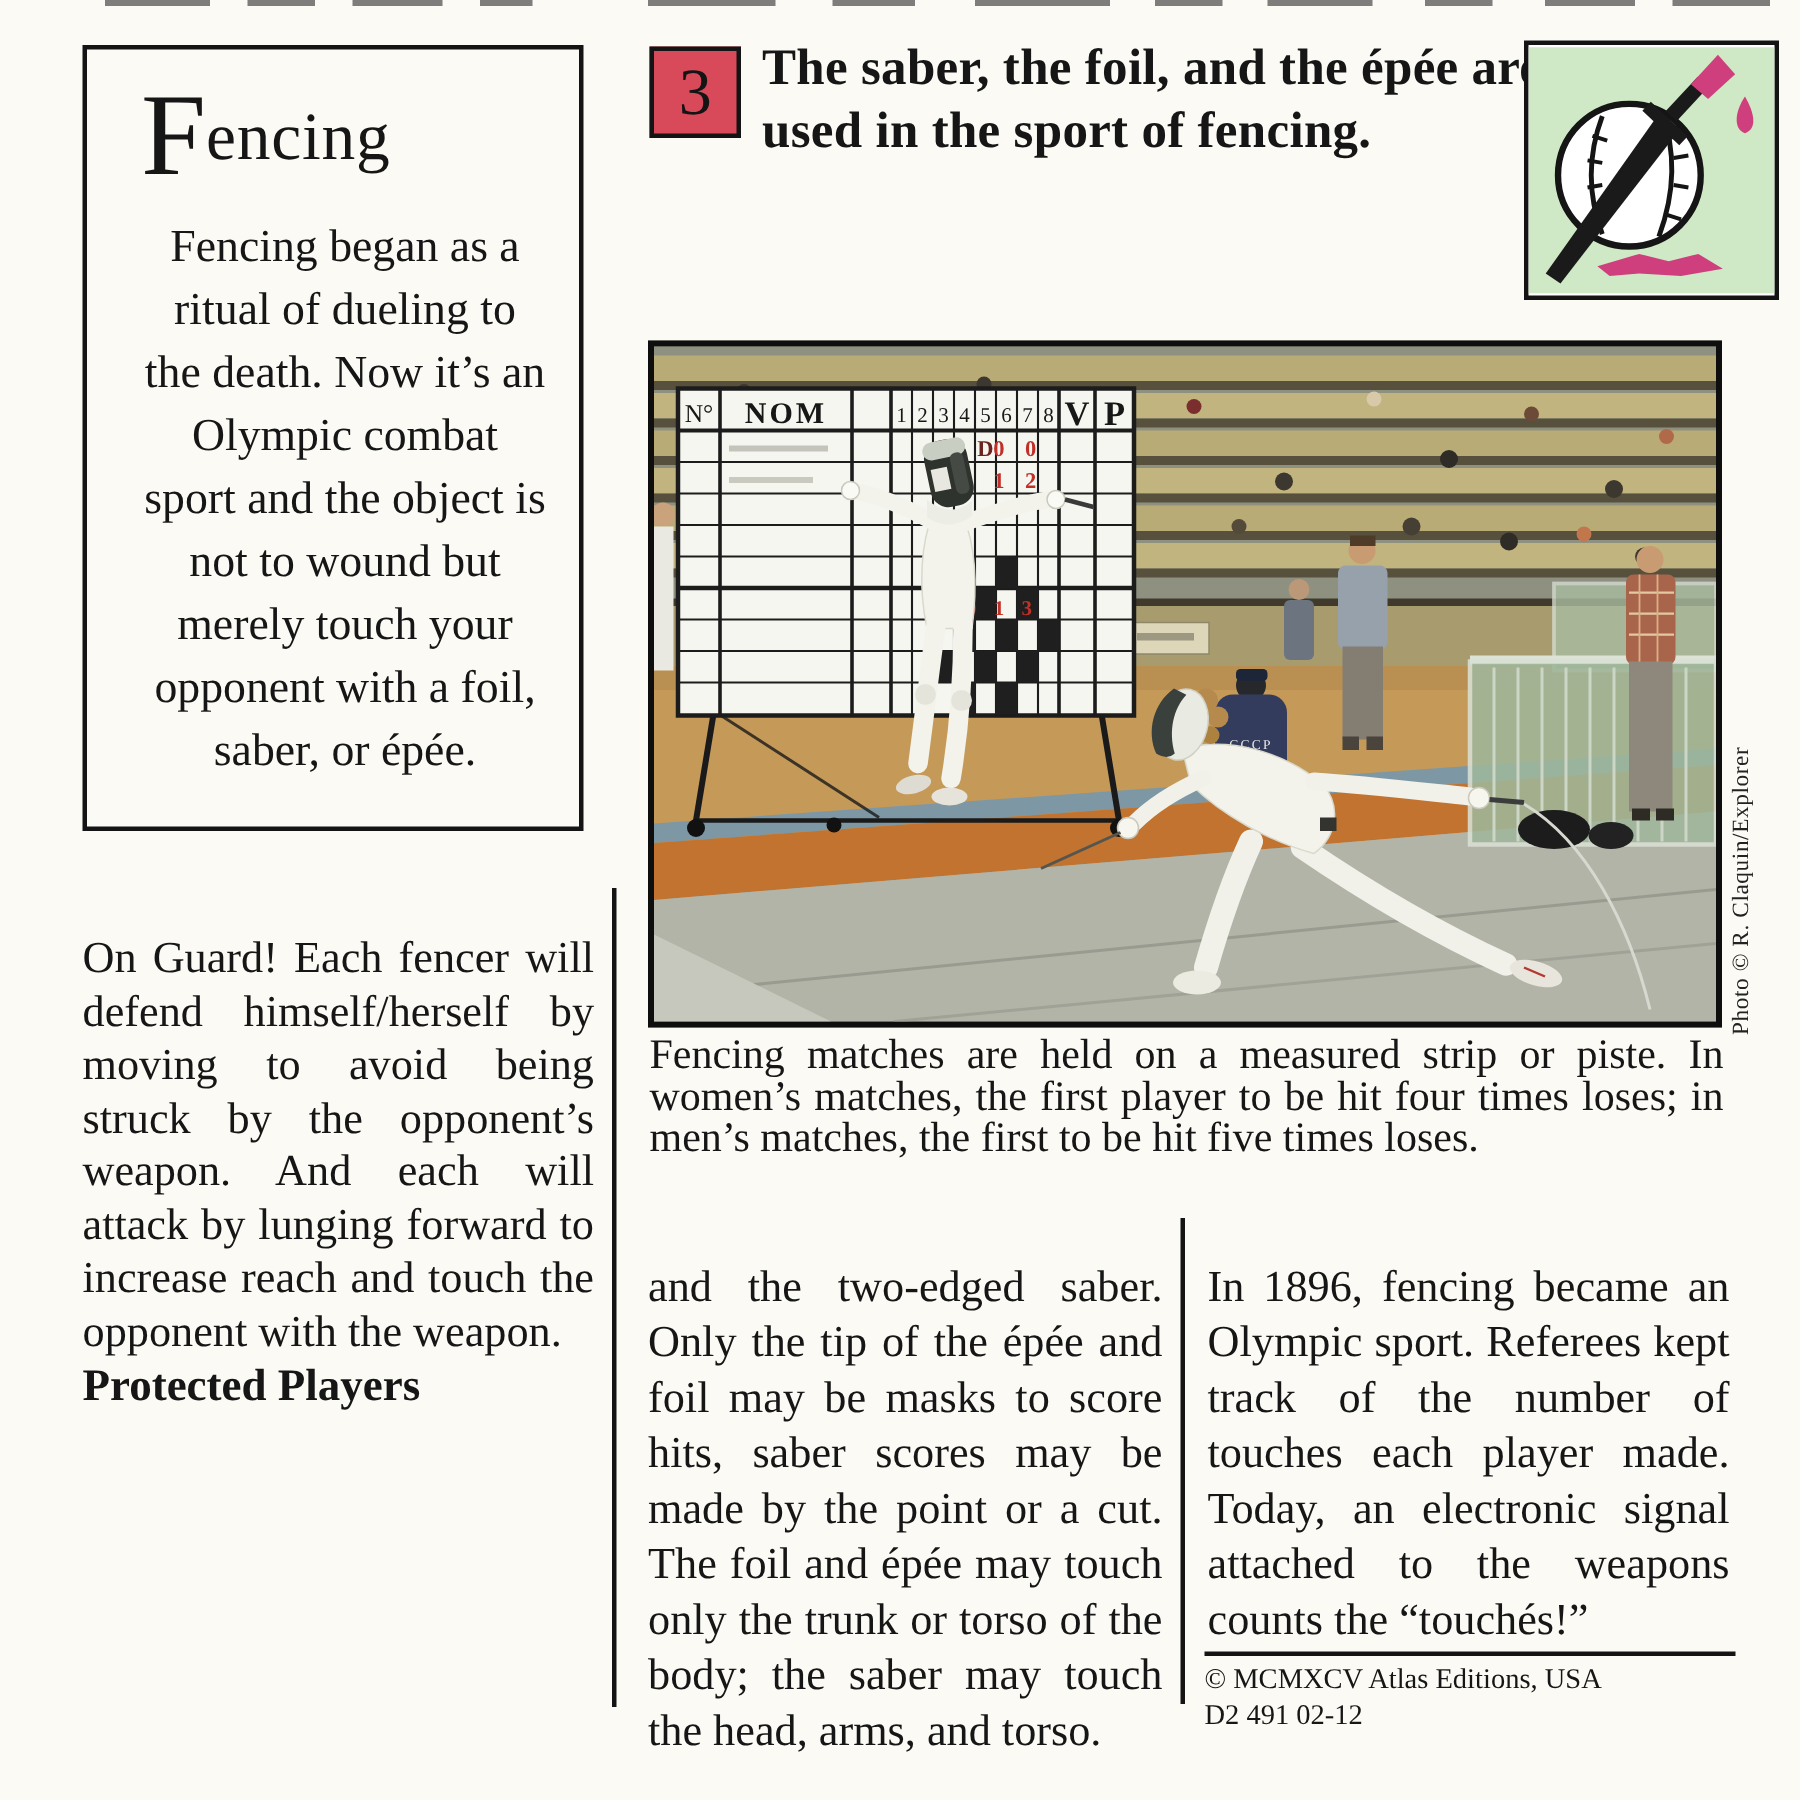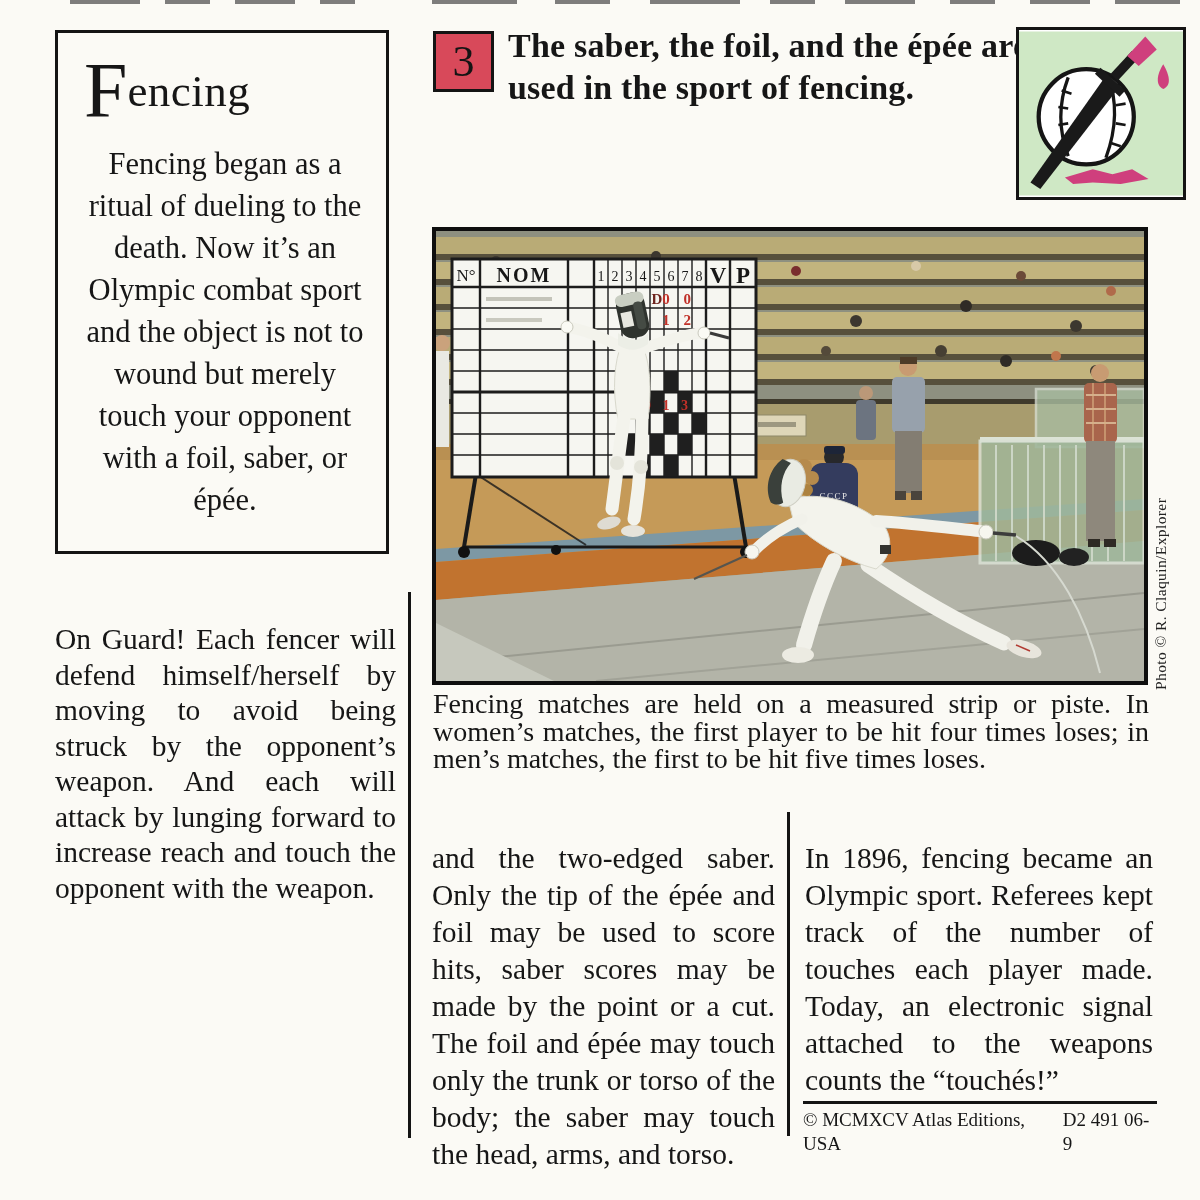--- a/index.html
+++ b/index.html
@@ -8,21 +8,21 @@
     background:var(--paper,#fbfaf5);
     font-family:"Liberation Serif",serif;color:#161616;
   }
   .abs{position:absolute;}
   .tick{position:absolute;top:0;height:4px;background:#3b3b3b;opacity:.65;}
 
   
   .title-box{
     left:55px;top:30px;width:334px;height:524px;box-sizing:border-box;
     border:3px solid #141414;background:var(--paper,#fbfaf5);
-    padding:24px 20px 0 26px;
+    padding:24px 20px 0 36px;
   }
   .title-line{white-space:nowrap;}
   .dropcap{font-size:78px;line-height:.85;vertical-align:-10px;}
   .title-rest{font-size:45px;letter-spacing:.5px;}
   .intro{font-size:30.5px;line-height:42px;margin:20px 0 0 0;text-align:center;}
 
   
   .badge{
     left:433px;top:31px;width:61px;height:61px;box-sizing:border-box;
     border:3px solid #141414;background:var(--badge,#d8495a);
@@ -65,21 +65,21 @@
   .col3{left:805px;top:804px;width:348px;line-height:37px;}
   .col p{margin:0;}
   .subhead{font-weight:bold;font-size:30px;margin:9px 0 3px 0;text-align:left;}
   .vrule{background:#141414;width:3px;}
   .vrule1{left:408px;top:592px;height:546px;}
   .vrule2{left:787px;top:812px;height:324px;}
 
   
   .footer-rule{left:803px;top:1101px;width:354px;height:3px;background:#141414;}
   .footer{left:803px;top:1108px;width:354px;font-size:19px;line-height:24px;}
-  .footer-row{display:flex;justify-content:space-between;}
+  .footer-row{display:flex;justify-content:space-between;flex-direction:column;}
   svg text{font-family:"Liberation Serif",serif;}
 </style>
 </head>
 <body>
 
 <div>
   <div class="tick" style="left:70px;width:70px"></div>
   <div class="tick" style="left:165px;width:45px"></div>
   <div class="tick" style="left:235px;width:60px"></div>
   <div class="tick" style="left:320px;width:35px"></div>
@@ -315,29 +315,30 @@
       </g>
     </g>
   </svg>
 </div>
 
 <div class="abs credit">Photo © R. Claquin/Explorer</div>
 <div class="abs caption">Fencing matches are held on a measured strip or piste. In women’s matches, the first player to be hit four times loses; in men’s matches, the first to be hit five times loses.</div>
 
 <div class="abs col col1">
   <p>On Guard! Each fencer will defend himself/herself by moving to avoid being struck by the opponent’s weapon. And each will attack by lunging forward to increase reach and touch the opponent with the weapon.</p>
+  <p class="subhead">Protected Players</p>
 </div>
 <div class="abs vrule vrule1"></div>
 <div class="abs col col2">
-  <p>and the two-edged saber. Only the tip of the épée and foil may be used to score hits, saber scores may be made by the point or a cut. The foil and épée may touch only the trunk or torso of the body; the saber may touch the head, arms, and torso.</p>
+  <p>and the two-edged saber. Only the tip of the épée and foil may be masks to score hits, saber scores may be made by the point or a cut. The foil and épée may touch only the trunk or torso of the body; the saber may touch the head, arms, and torso.</p>
 </div>
 <div class="abs vrule vrule2"></div>
 <div class="abs col col3">
   <p>In 1896, fencing became an Olympic sport. Referees kept track of the number of touches each player made. Today, an electronic signal attached to the weapons counts the “touchés!”</p>
 </div>
 
 <div class="abs footer-rule"></div>
 <div class="abs footer">
   <div class="footer-row">
     <span>© MCMXCV Atlas Editions, USA</span>
-    <span>D2 491 06-9</span>
+    <span>D2 491 02-12</span>
   </div>
 </div>
 
 </body></html>

